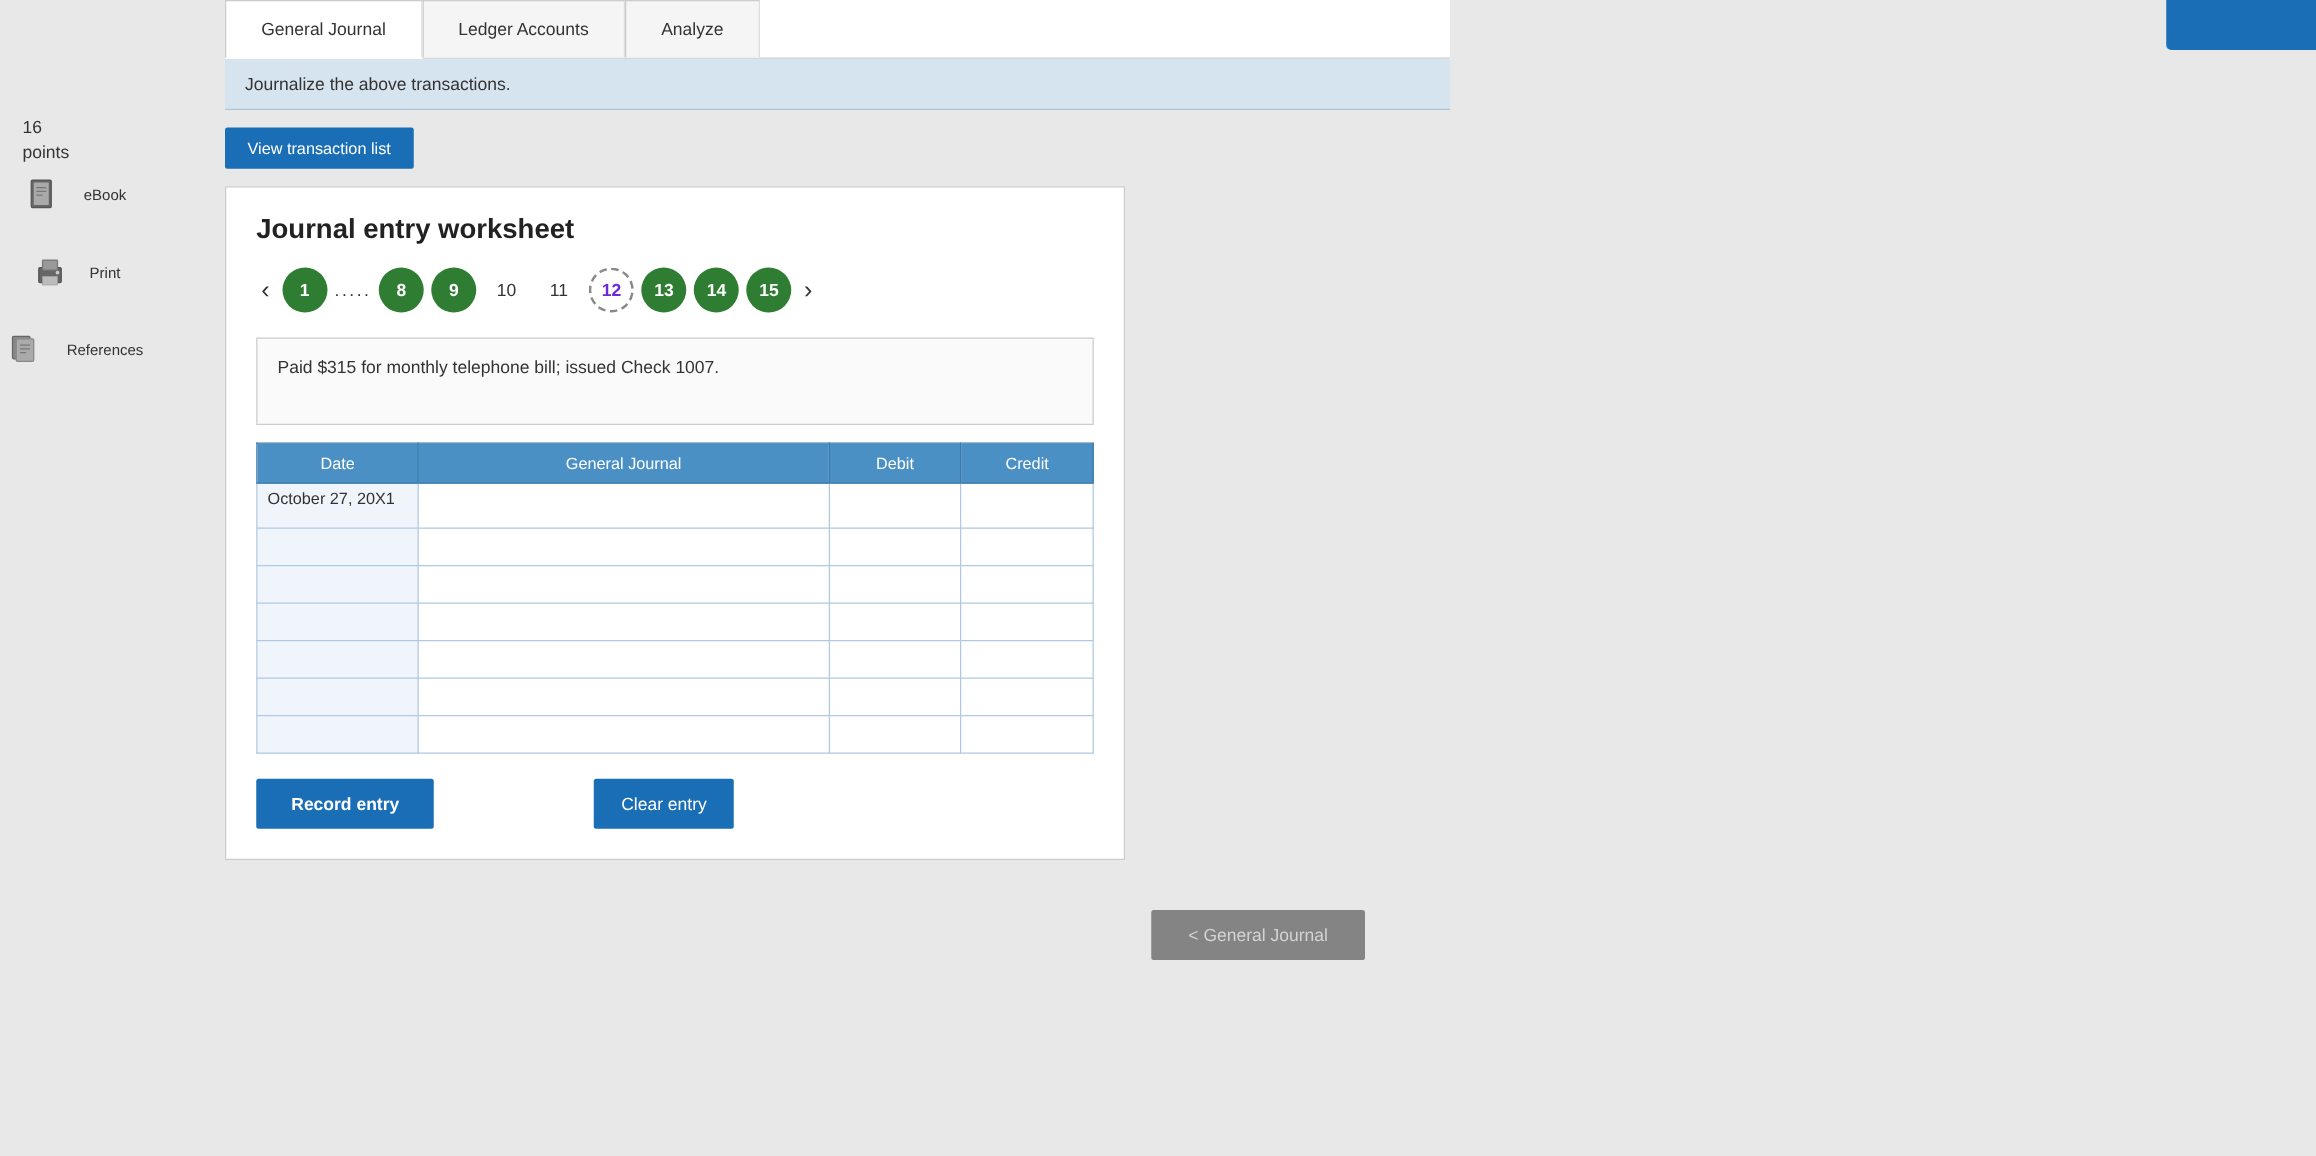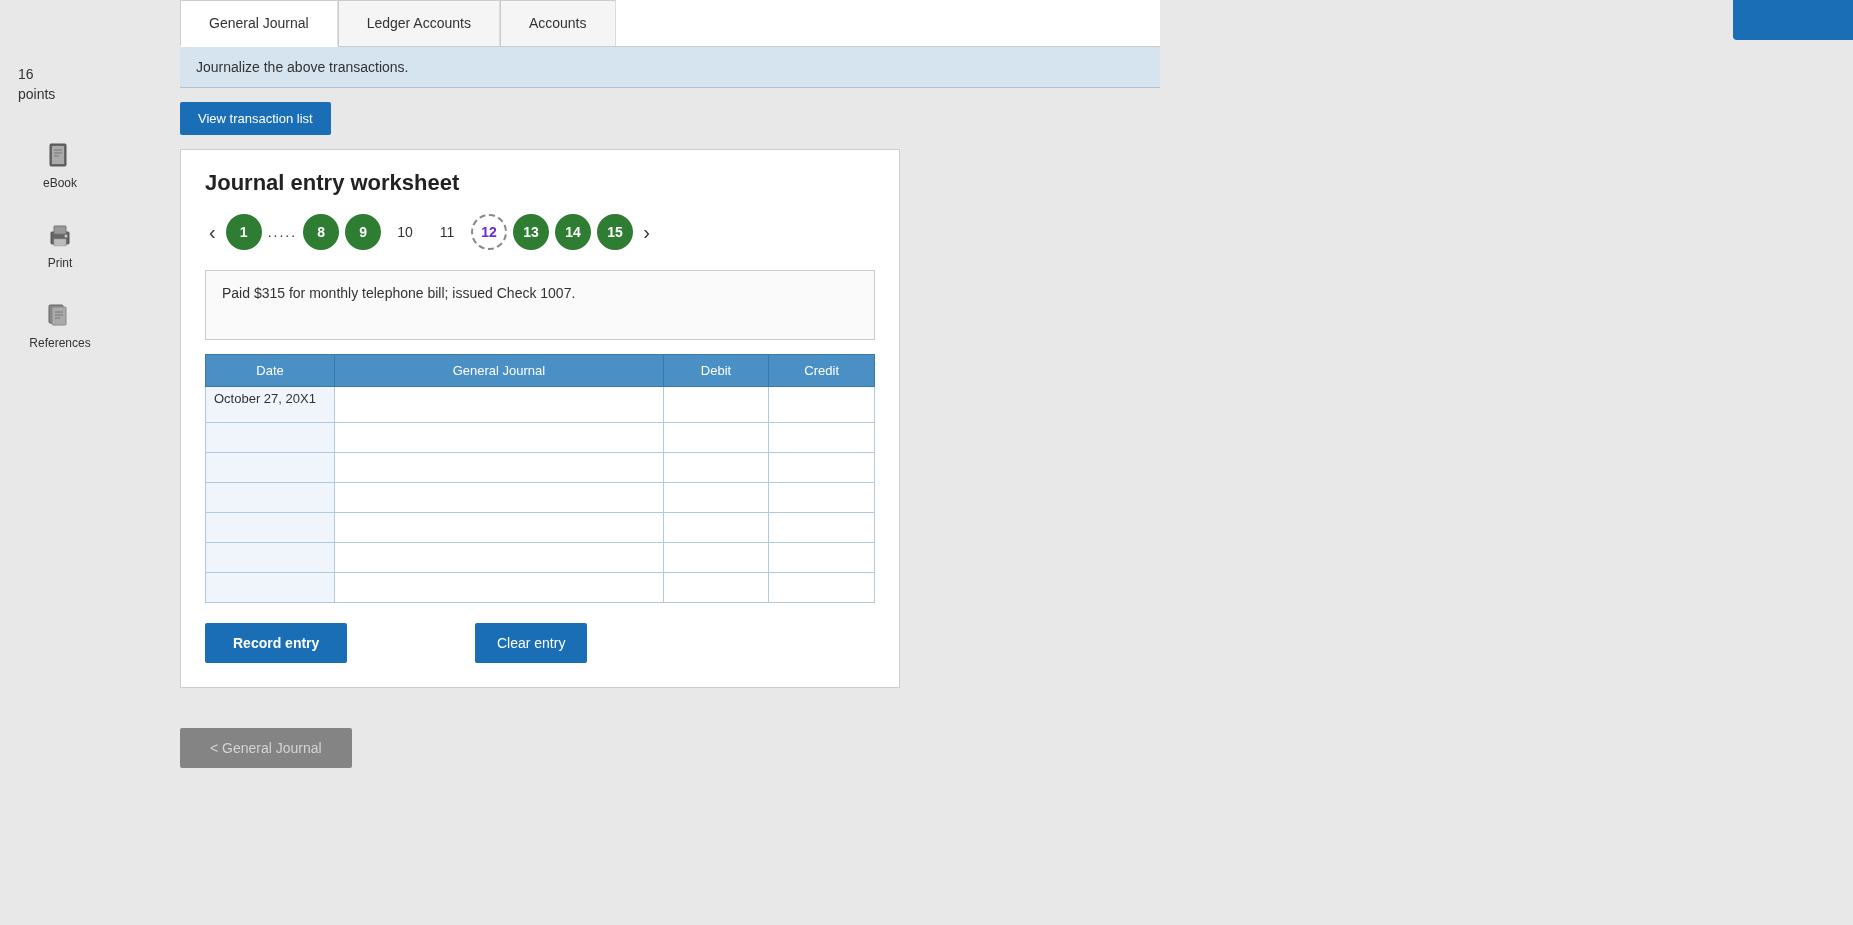--- a/index.html
+++ b/index.html
@@ -21,31 +21,31 @@
       height: 925px;
       background: #e8e8e8;
       display: flex;
       flex-direction: column;
       align-items: center;
       padding-top: 80px;
       gap: 30px;
     }
     .sidebar-points {
       position: absolute;
-      top: 65px;
+      top: 92px;
       left: 18px;
       font-size: 14px;
       color: #333;
       line-height: 1.4;
     }
     .sidebar-item {
       display: flex;
-      flex-direction: column;
-      align-items: center;
-      gap: 4px;
+      flex-direction: row;
+      align-items: center;
+      gap: 16px;
       cursor: pointer;
       color: #333;
     }
     .sidebar-icon {
       width: 32px;
       height: 32px;
       display: flex;
       align-items: center;
       justify-content: center;
     }
@@ -268,20 +268,21 @@
       border: none;
       padding: 12px 22px;
       cursor: pointer;
       font-size: 14px;
       border-radius: 2px;
     }
 
     
     .bottom-nav {
       display: flex;
+      justify-content: center;
       align-items: center;
       gap: 20px;
       margin-top: 40px;
       padding-bottom: 20px;
     }
     .btn-bottom-nav {
       background: #5a5a5a;
       color: #ccc;
       border: none;
       padding: 12px 30px;
@@ -368,21 +369,21 @@
 
   
   <div class="tabs-container">
     <div class="tab active">
       <span>General Journal</span>
     </div>
     <div class="tab">
       <span>Ledger Accounts</span>
     </div>
     <div class="tab">
-      <span>Accounts</span>
+      <span>Analyze</span>
     </div>
   </div>
 
   
   <div class="header-bar">
     <span>Journalize the above transactions.</span>
   </div>
 
   
   <button class="btn-view-transaction">View transaction list</button>

